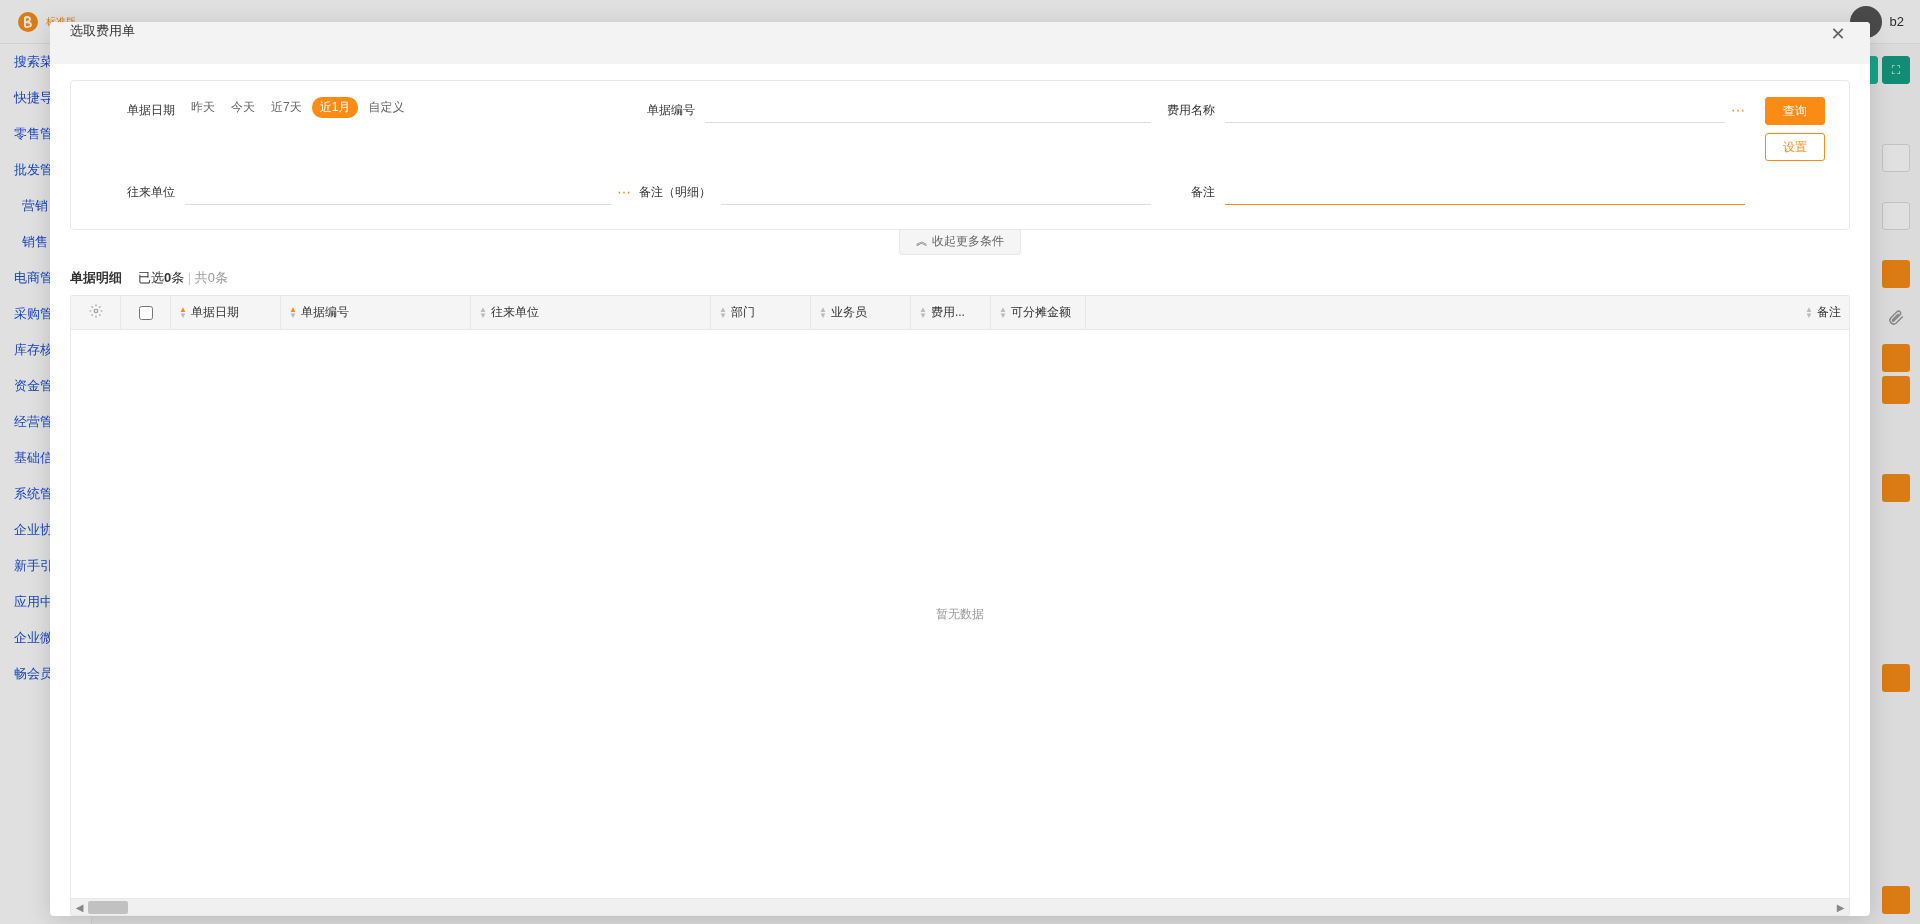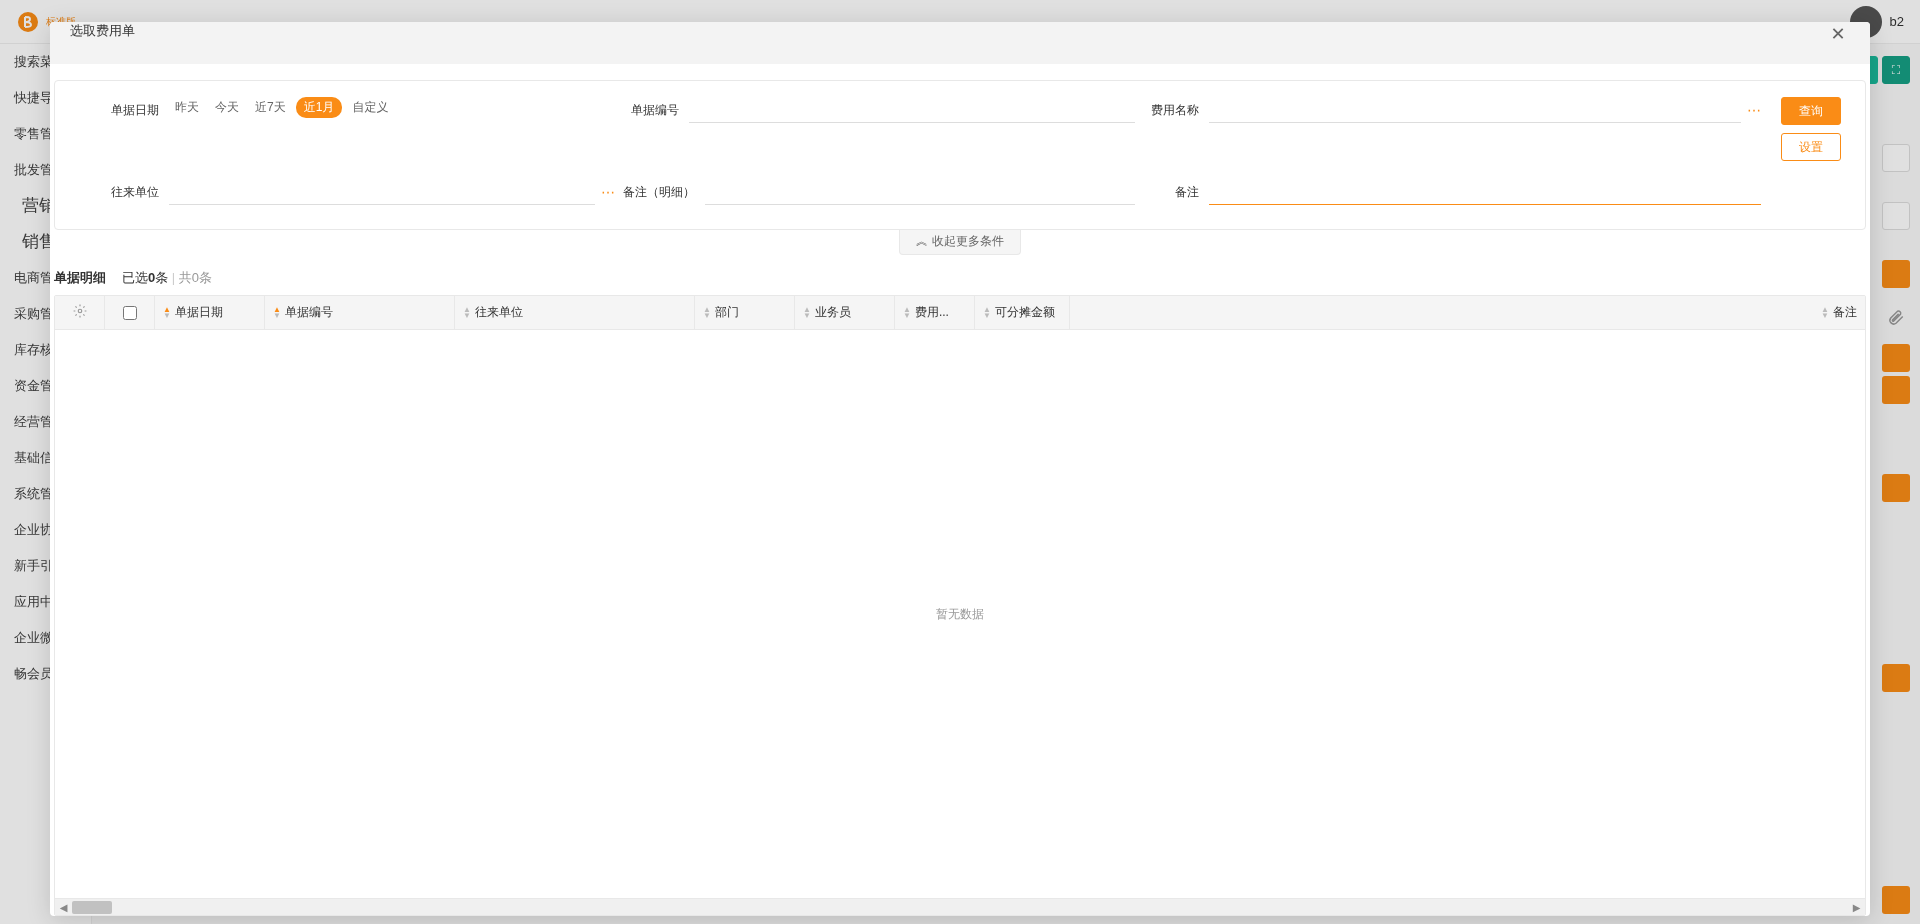--- a/index.html
+++ b/index.html
@@ -8,43 +8,43 @@
     
     .bg-topbar { position: absolute; top: 0; left: 0; right: 0; height: 44px; background: #fff; display: flex; align-items: center; padding: 0 16px; border-bottom: 1px solid #eee; }
     .bg-logo { width: 24px; height: 24px; margin-right: 6px; }
     .bg-logo svg { width: 100%; height: 100%; }
     .bg-logo-text { font-size: 10px; color: #fa8c16; }
     .bg-topbar-right { margin-left: auto; display: flex; align-items: center; gap: 8px; }
     .bg-avatar { width: 32px; height: 32px; border-radius: 50%; background: #555; }
     .bg-user { font-size: 13px; color: #333; }
     
     .bg-sidebar { position: absolute; top: 44px; left: 0; width: 92px; bottom: 0; background: #fff; border-right: 1px solid #eee; padding-top: 0; }
-    .bg-sidebar-item { height: 36px; line-height: 36px; padding-left: 14px; font-size: 13px; color: #404040; cursor: pointer; }
-    .bg-sidebar-sub { padding-left: 22px; font-size: 17px; }
+    .bg-sidebar-item { height: 36px; line-height: 36px; padding-left: 14px; font-size: 13px; color: #1d4ed8; cursor: pointer; }
+    .bg-sidebar-sub { padding-left: 22px; font-size: 13px; }
     
     .bg-content { position: absolute; top: 44px; left: 92px; right: 0; bottom: 0; background: #fafafa; }
     .bg-toolbar-right { position: absolute; top: 12px; right: 10px; display: flex; gap: 4px; }
     .bg-tool-btn { width: 28px; height: 28px; border: 1px solid #ddd; border-radius: 3px; background: #fff; display: flex; align-items: center; justify-content: center; }
     .bg-tool-btn.teal { background: #1abc9c; border-color: #1abc9c; color: #fff; }
     .bg-tool-btn.dark-teal { background: #16a085; border-color: #16a085; color: #fff; }
     .bg-badge-col { position: absolute; right: 10px; top: 100px; display: flex; flex-direction: column; gap: 30px; }
     .bg-badge { width: 28px; height: 28px; border-radius: 3px; background: #fa8c16; }
     .bg-attach { position: absolute; right: 10px; top: 260px; width: 28px; height: 28px; display: flex; align-items: center; justify-content: center; color: #999; }
     .bg-img-icons { position: absolute; right: 10px; top: 300px; display: flex; flex-direction: column; gap: 4px; }
     .bg-img-icon { width: 28px; height: 28px; background: #fa8c16; border-radius: 3px; }
     
     
     .overlay { position: absolute; inset: 0; background: rgba(0,0,0,0.12); display: flex; align-items: flex-start; justify-content: center; padding-top: 22px; }
     .modal { width: 1820px; height: 894px; background: #fff; border-radius: 4px; display: flex; flex-direction: column; box-shadow: 0 4px 24px rgba(0,0,0,0.15); }
     
     .modal-header { height: 42px; background: #f3f3f3; display: flex; align-items: flex-start; padding: 0 20px; border-radius: 4px 4px 0 0; }
     .modal-title { font-size: 13px; color: #333; }
     .modal-close { margin-left: auto; cursor: pointer; color: #666; font-size: 18px; width: 24px; height: 24px; display: flex; align-items: center; justify-content: center; }
     
-    .modal-body { flex: 1; padding: 0 4px; display: flex; flex-direction: column; position: relative; overflow: hidden; }
+    .modal-body { flex: 1; padding: 0 20px; display: flex; flex-direction: column; position: relative; overflow: hidden; }
     
     
     .filter-panel { border: 1px solid #e8e8e8; border-radius: 4px; margin: 16px 0 0 0; padding: 16px 24px 4px 40px; position: relative; }
     .filter-row { display: flex; align-items: flex-start; margin-bottom: 18px; }
     .filter-group { display: flex; align-items: flex-start; flex: 1; min-width: 0; }
     .filter-label { width: 64px; font-size: 12px; color: #333; line-height: 26px; text-align: right; margin-right: 10px; flex-shrink: 0; }
     .filter-value { flex: 1; min-width: 0; }
     
     .date-chips { display: flex; align-items: center; gap: 4px; flex-wrap: wrap; }
     .chip { padding: 2px 6px; border-radius: 10px; font-size: 12px; color: #666; cursor: pointer; }

